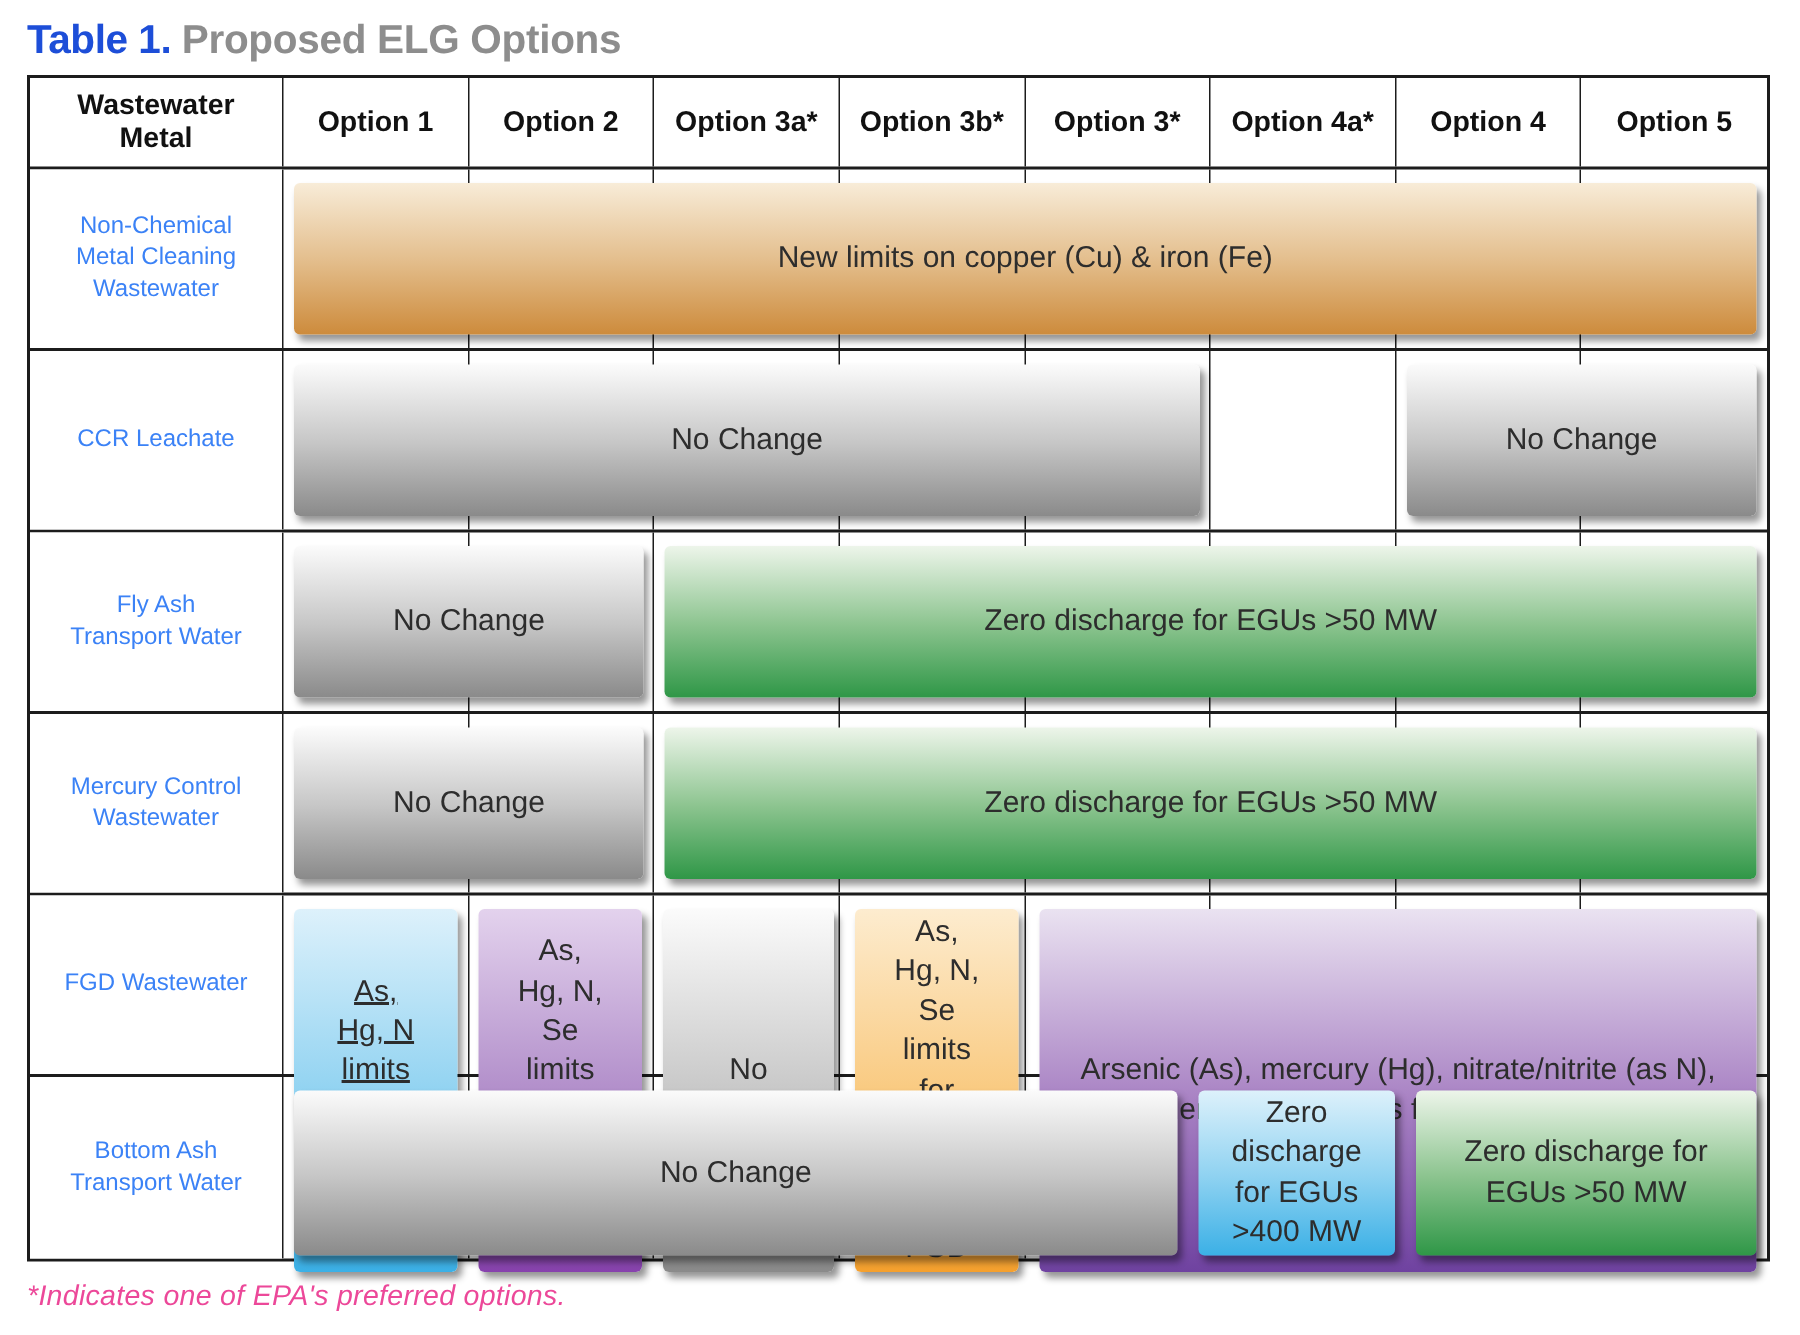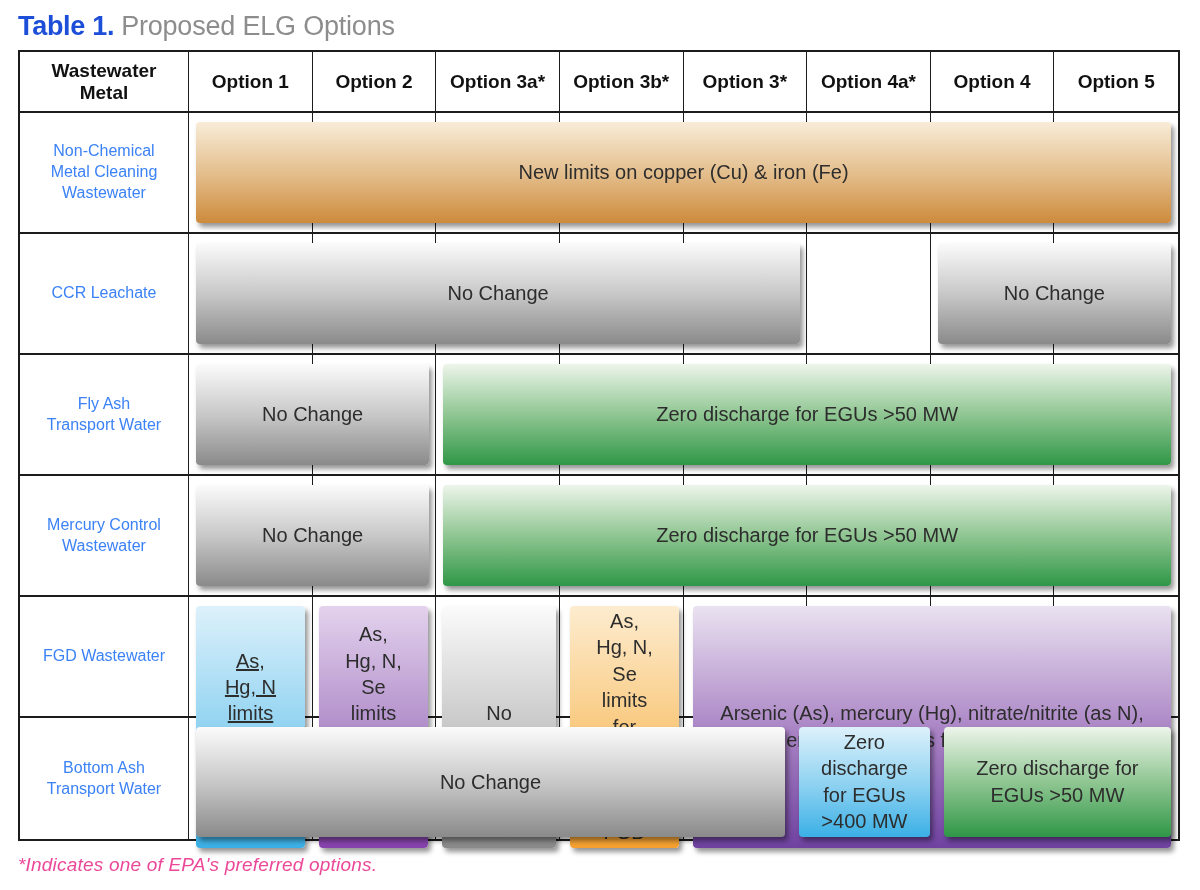--- a/index.html
+++ b/index.html
@@ -8,21 +8,21 @@
     background: #ffffff;
     font-family: "Liberation Sans", sans-serif;
     color: #1a1a1a;
     overflow: hidden;
   }
   .page { width: 1200px; height: 890px; position: relative; }
 
   
   .title-block { margin: 11px 0 8px 18px; }
   .title-bold { font-size: 27px; font-weight: 700; color: #1d4ed8; letter-spacing: -0.3px; }
-  .title-sub  { font-size: 27px; font-weight: 400; color: #8d8d8d; margin-left: 7px; letter-spacing: -0.2px; }
+  .title-sub  { font-size: 27px; font-weight: 700; color: #8d8d8d; margin-left: 7px; letter-spacing: -0.2px; }
 
   
   .elg-table {
     margin-left: 18px;
     width: 1162px;
     border: 2px solid #1c1c1c;
     background: #ffffff;
   }
 
   

